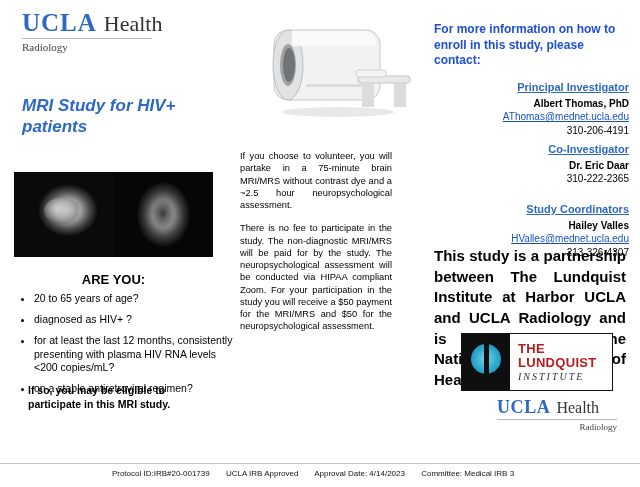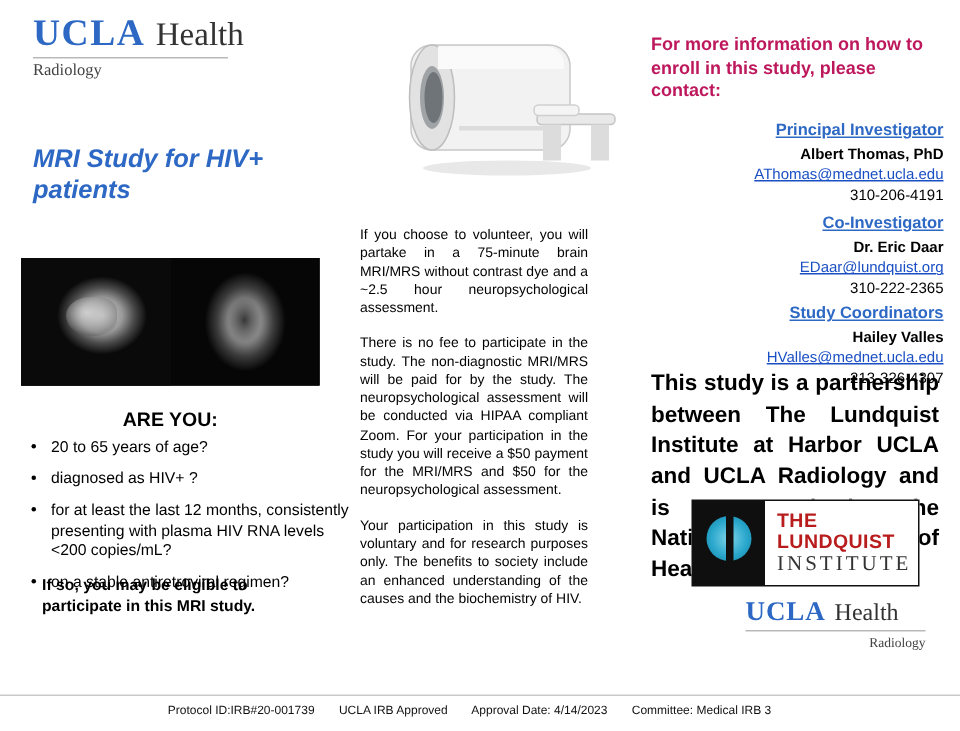--- a/index.html
+++ b/index.html
@@ -171,21 +171,21 @@
   }
 
   
   .contact-head {
     position: absolute;
     left: 434px;
     top: 22px;
     width: 192px;
     font-size: 12px;
     font-weight: bold;
-    color: #be185d;
+    color: #1d4ed8;
     line-height: 1.3;
   }
   .contact-block {
     position: absolute;
     left: 434px;
     width: 195px;
     font-size: 10px;
     line-height: 1.35;
     text-align: right;
   }
@@ -268,23 +268,24 @@
   }
   .lq-text .l1 {
     font-family: Liberation Sans, sans-serif;
     font-size: 13px;
     font-weight: bold;
     letter-spacing: 0.3px;
     color: #b91c1c;
   }
   .lq-text .l2 {
     font-family: "Liberation Serif", serif;
-    font-size: 14px;
+    font-size: 10px;
     letter-spacing: 2px;
     color: #333;
+    font-style: italic;
   }
 
   
   .ucla-logo-2 {
     position: absolute;
     left: 497px;
     top: 398px;
     width: 120px;
   }
   .ucla-logo-2 .row1 {
@@ -383,36 +384,34 @@
     <rect x="96" y="62" width="52" height="7" rx="3" fill="#e9e9e9" stroke="#c4c4c4" stroke-width="1"></rect>
     <rect x="100" y="69" width="12" height="24" fill="#dcdcdc"></rect>
     <rect x="132" y="69" width="12" height="24" fill="#dcdcdc"></rect>
     <rect x="94" y="56" width="30" height="7" rx="3" fill="#f4f4f4" stroke="#cfcfcf" stroke-width="1"></rect>
   </svg>
 </div>
 
 <div class="mid-col">
   <p>If you choose to volunteer, you will partake in a 75-minute brain MRI/MRS without contrast dye and a ~2.5 hour neuropsychological assessment.</p>
   <p>There is no fee to participate in the study. The non-diagnostic MRI/MRS will be paid for by the study. The neuropsychological assessment will be conducted via HIPAA compliant Zoom. For your participation in the study you will receive a $50 payment for the MRI/MRS and $50 for the neuropsychological assessment.</p>
-  <p>Your participation in this study is voluntary and for research purposes only. The benefits to society  include an enhanced understanding of the causes and the biochemistry of HIV.</p>
 </div>
 
 <div class="contact-head">For more information on how to enroll in this study, please contact:</div>
 
 <div class="contact-block cb1">
   <span class="contact-role">Principal Investigator</span>
   <span class="contact-name">Albert Thomas, PhD</span>
   <span class="contact-email">AThomas@mednet.ucla.edu</span>
   <span class="contact-phone">310-206-4191</span>
 </div>
 
 <div class="contact-block cb2">
   <span class="contact-role">Co-Investigator</span>
   <span class="contact-name">Dr. Eric Daar</span>
-  <span class="contact-email">EDaar@lundquist.org</span>
   <span class="contact-phone">310-222-2365</span>
 </div>
 
 <div class="contact-block cb3">
   <span class="contact-role">Study Coordinators</span>
   <span class="contact-name">Hailey Valles</span>
   <span class="contact-email">HValles@mednet.ucla.edu</span>
   <span class="contact-phone">213-326-4307</span>
 </div>
 

